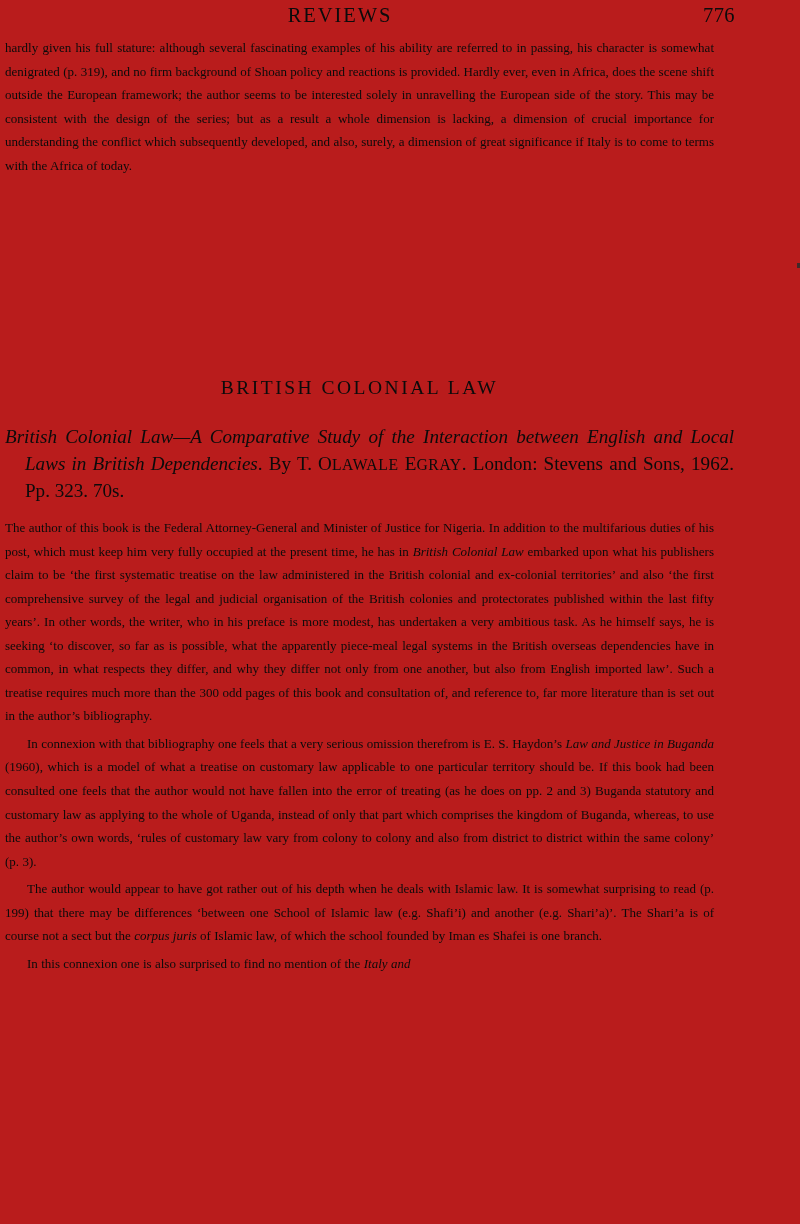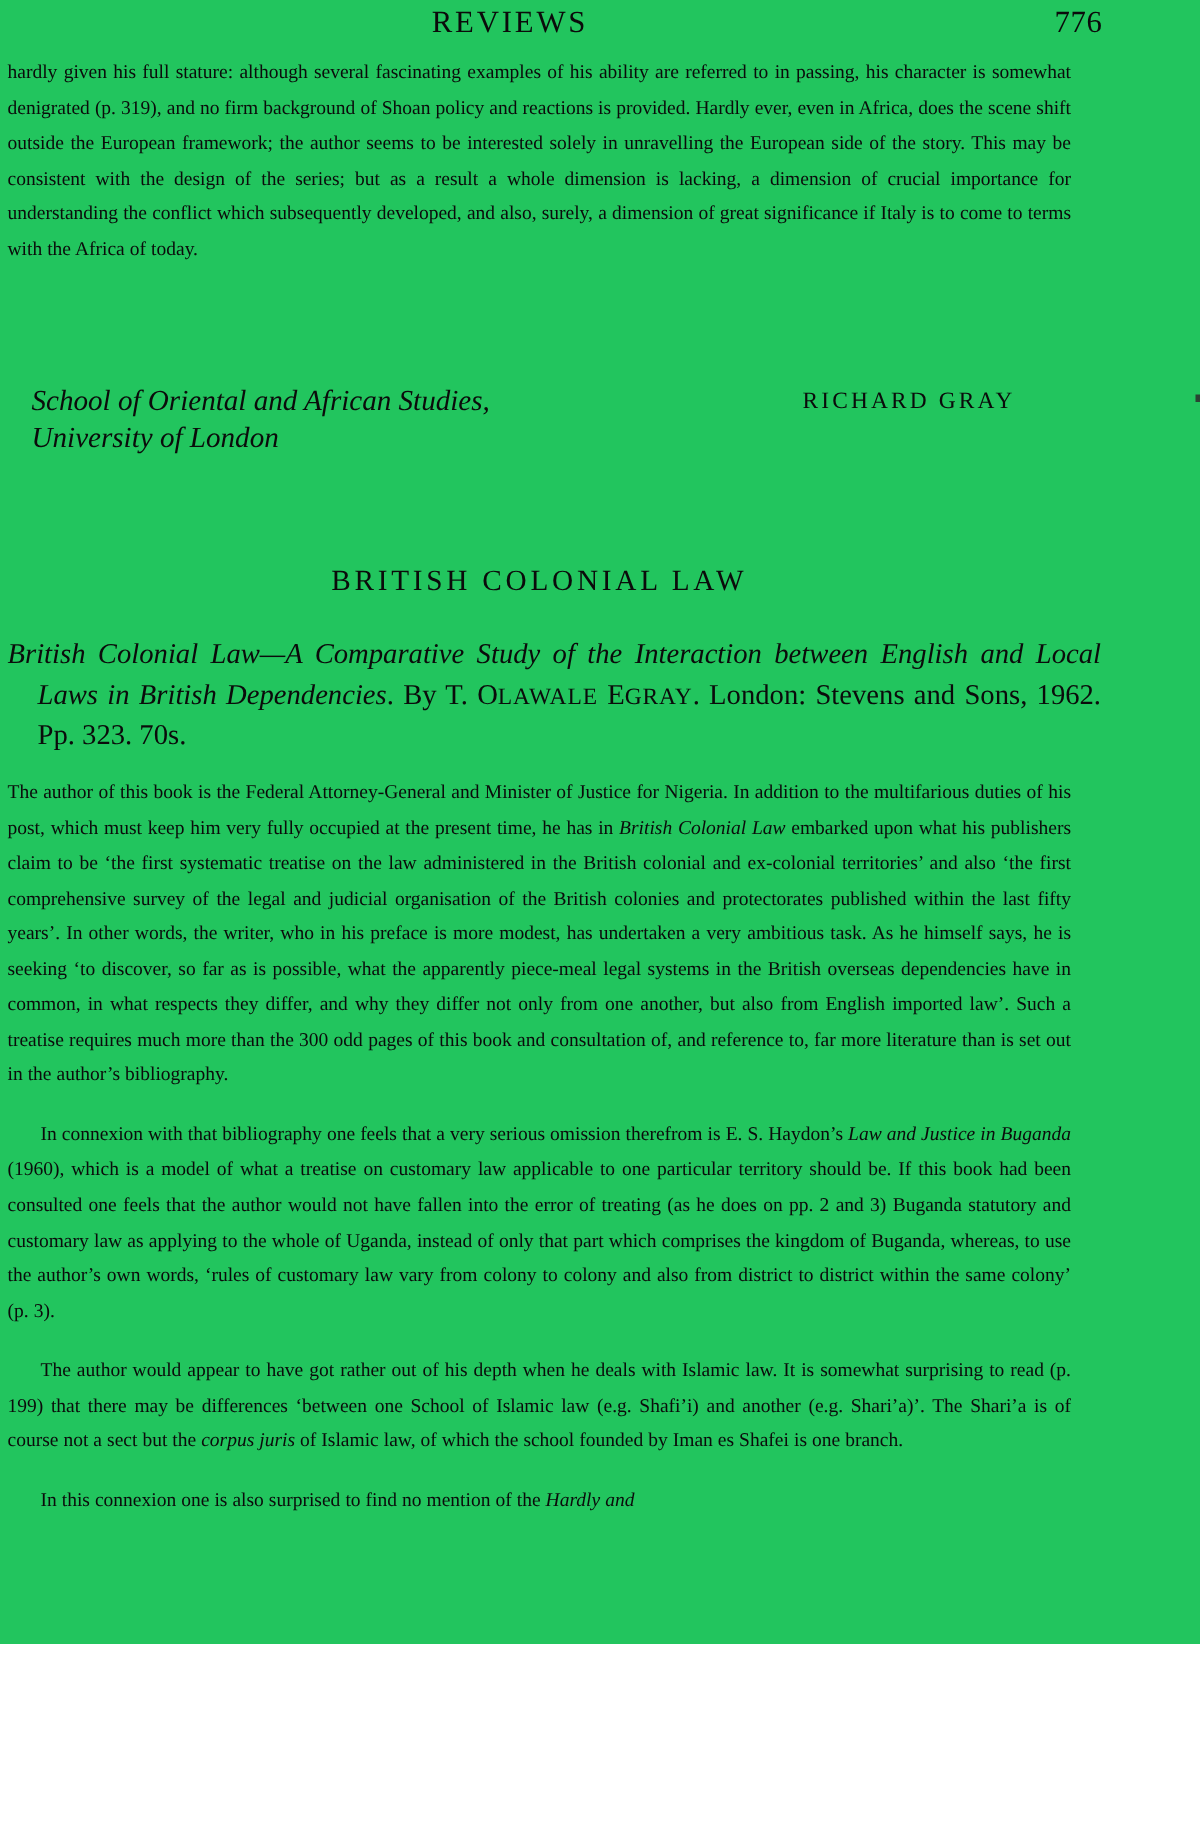--- a/index.html
+++ b/index.html
@@ -15,22 +15,22 @@
     font-family: "Liberation Serif", "DejaVu Serif", serif;
     color: #0b0b0b;
     -webkit-font-smoothing: antialiased;
   }
 
   .page {
     position: absolute;
     left: 0;
     top: 0;
     width: 800px;
-    height: 1096px;
-    background: #22c55e;
+    height: 1224px;
+    background: #b91c1c;
   }
 
   
   .running-head {
     position: absolute;
     left: 5px;
     top: 2px;
     width: 730px;
     height: 28px;
   }
@@ -147,21 +147,21 @@
   }
   .citation .ital { font-style: italic; }
 
   
   .review-body {
     position: absolute;
     left: 5px;
     top: 516px;
     width: 709px;
   }
-  .review-body p.body-par + p.body-par { margin-top: 16px; }
+  .review-body p.body-par + p.body-par { margin-top: 4px; }
 
   
   .margin-speck {
     position: absolute;
     left: 797px;
     top: 263px;
     width: 3px;
     height: 5px;
     background: #2b2b2b;
     opacity: 0.85;
@@ -174,34 +174,29 @@
 
   <div class="running-head">
     <div class="rh-title">REVIEWS</div>
     <div class="rh-folio">776</div>
   </div>
 
   <div class="column">
     <p class="body-par">hardly given his full stature: although several fascinating examples of his ability are referred to in passing, his character is somewhat denigrated (p. 319), and no firm background of Shoan policy and reactions is provided.  Hardly ever, even in Africa, does the scene shift outside the European framework; the author seems to be interested solely in unravelling the European side of the story. This may be consistent with the design of the series; but as a result a whole dimension is lacking, a dimension of crucial importance for understanding the conflict which subsequently developed, and also, surely, a dimension of great significance if Italy is to come to terms with the Africa of today.</p>
   </div>
 
-  <div class="sig-block">
-    <div class="sig-affil">School of Oriental and African Studies,</div>
-    <div class="sig-affil2">University of London</div>
-    <div class="sig-name">RICHARD  GRAY</div>
-  </div>
 
   <div class="section-heading">BRITISH COLONIAL LAW</div>
 
   <div class="citation">
     <span class="ital">British Colonial Law—A Comparative Study of the Interaction between English and Local Laws in British Dependencies</span><span>. By T. </span><span>O</span><span class="sc">LAWALE</span><span> </span><span>E</span><span class="sc">GRAY</span><span>. London: Stevens and Sons, 1962. Pp. 323. 70s.</span>
   </div>
 
   <div class="review-body">
       <p class="body-par"><span>The author of this book is the Federal Attorney-General and Minister of Justice for Nigeria.  In addition to the multifarious duties of his post, which must keep him very fully occupied at the present time, he has in </span><span class="ital">British Colonial Law</span><span> embarked upon what his publishers claim to be ‘the first systematic treatise on the law administered in the British colonial and ex-colonial territories’ and also ‘the first comprehensive survey of the legal and judicial organisation of the British colonies and protectorates published within the last fifty years’.  In other words, the writer, who in his preface is more modest, has undertaken a very ambitious task. As he himself says, he is seeking ‘to discover, so far as is possible, what the apparently piece-meal legal systems in the British overseas dependencies have in common, in what respects they differ, and why they differ not only from one another, but also from English imported law’.  Such a treatise requires much more than the 300 odd pages of this book and consultation of, and reference to, far more literature than is set out in the author’s bibliography.</span></p>
       <p class="body-par indent"><span>In connexion with that bibliography one feels that a very serious omission therefrom is E. S. Haydon’s </span><span class="ital">Law and Justice in Buganda</span><span> (1960), which is a model of what a treatise on customary law applicable to one particular territory should be.  If this book had been consulted one feels that the author would not have fallen into the error of treating (as he does on pp. 2 and 3) Buganda statutory and customary law as applying to the whole of Uganda, instead of only that part which comprises the kingdom of Buganda, whereas, to use the author’s own words, ‘rules of customary law vary from colony to colony and also from district to district within the same colony’ (p. 3).</span></p>
       <p class="body-par indent"><span>The author would appear to have got rather out of his depth when he deals with Islamic law.  It is somewhat surprising to read (p. 199) that there may be differences ‘between one School of Islamic law (e.g. Shafi’i) and another (e.g. Shari’a)’. The Shari’a is of course not a sect but the </span><span class="ital">corpus juris</span><span> of Islamic law, of which the school founded by Iman es Shafei is one branch.</span></p>
-      <p class="body-par indent"><span>In this connexion one is also surprised to find no mention of the </span><span class="ital">Hardly and</span></p>
+      <p class="body-par indent"><span>In this connexion one is also surprised to find no mention of the </span><span class="ital">Italy and</span></p>
     </div>
 
   <div class="margin-speck"></div>
 
 </div>
 
 </body></html>

